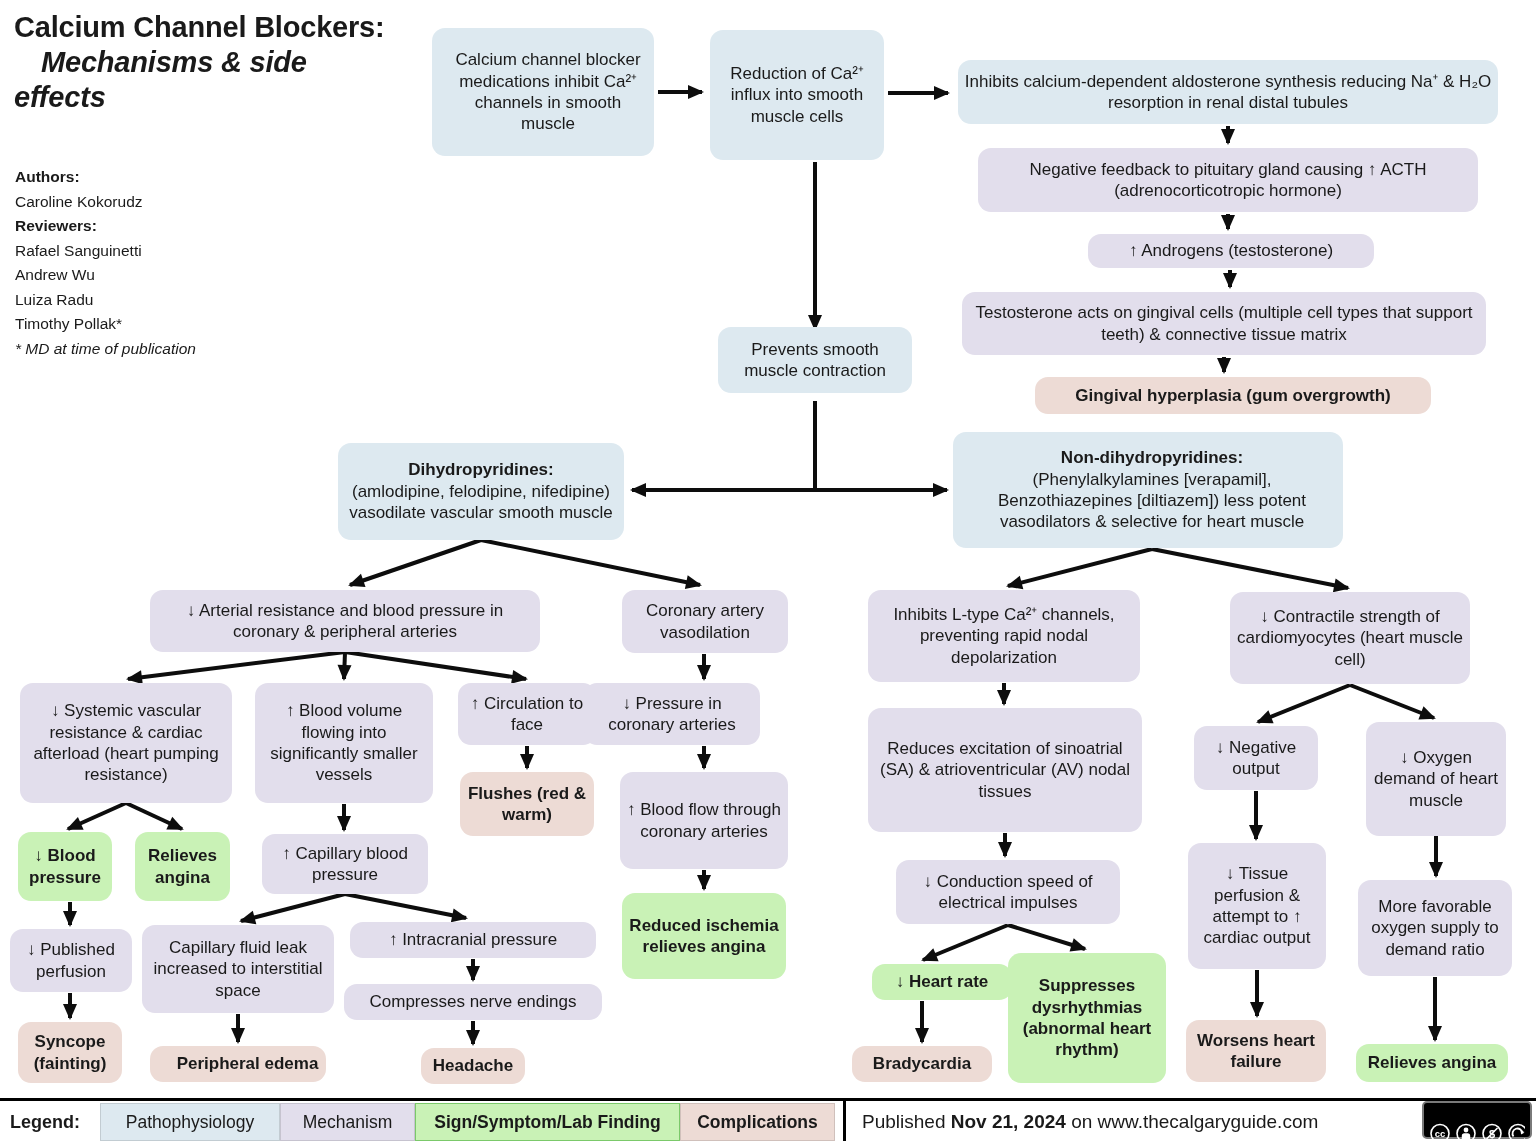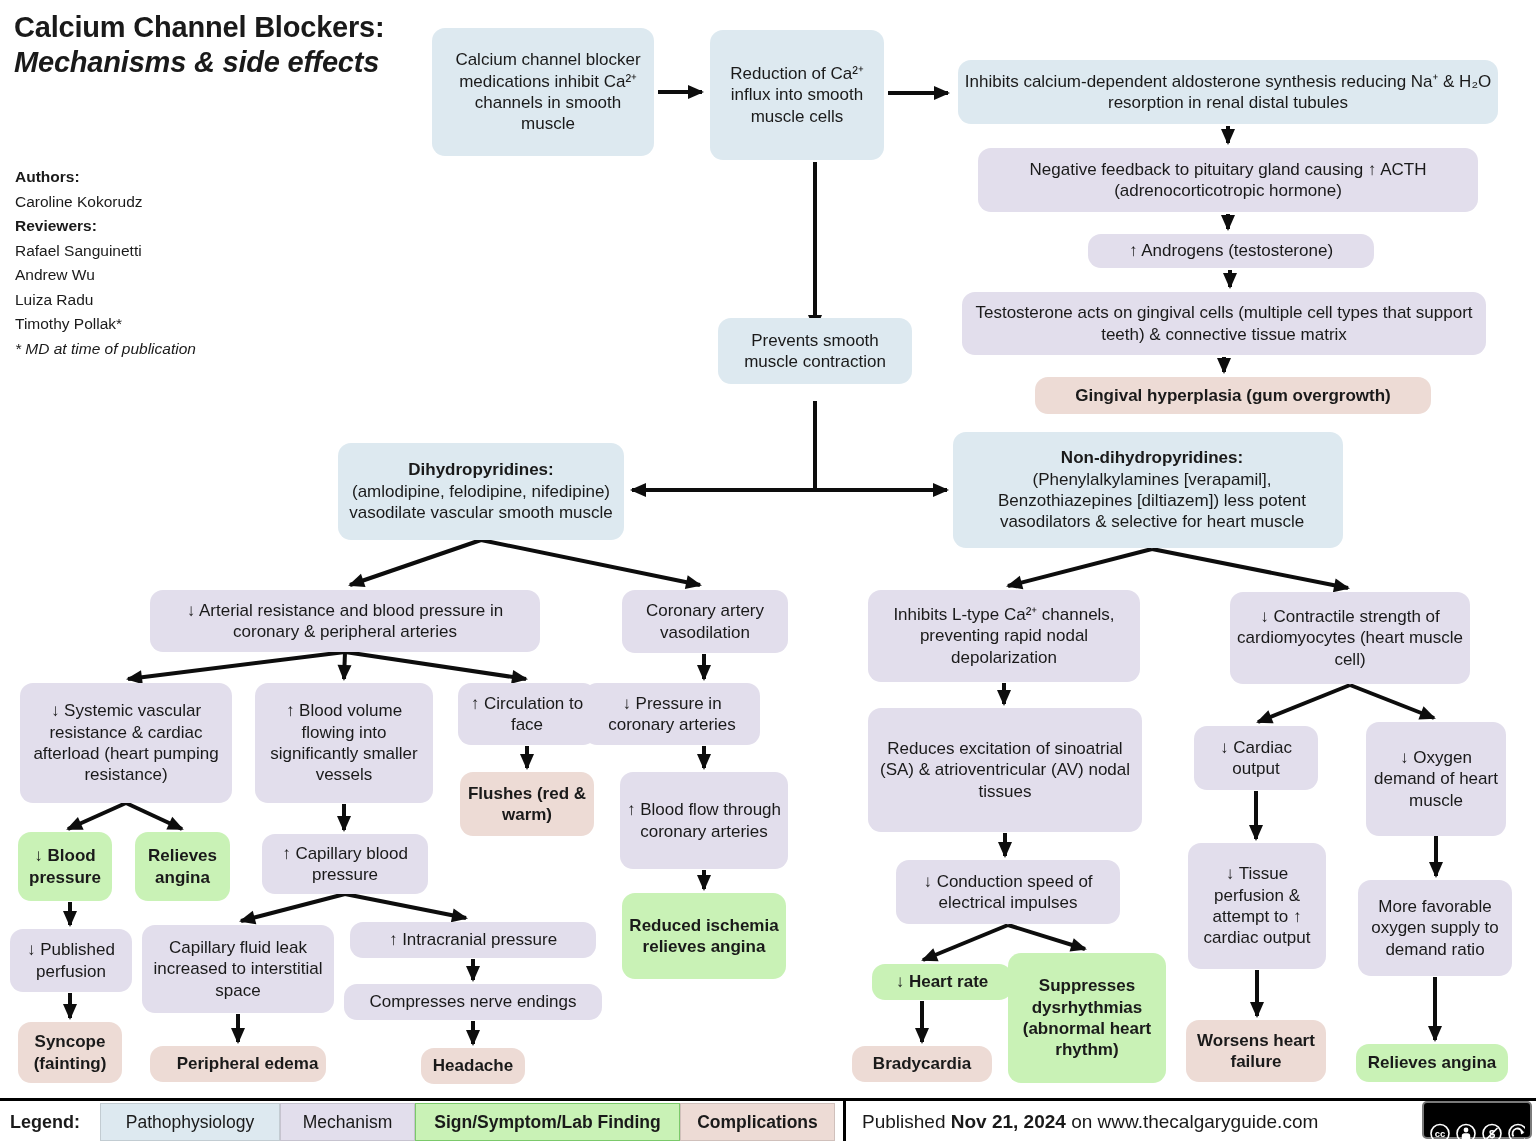--- a/index.html
+++ b/index.html
@@ -3,41 +3,41 @@
 <meta charset="utf-8">
 <style>
   html,body{margin:0;padding:0;background:#fff;}
   #canvas{
     position:relative;width:1536px;height:1141px;background:#ffffff;
     font-family:"Liberation Sans",sans-serif;color:#1a1a1a;overflow:hidden;
   }
   
   .title{position:absolute;left:14px;top:10px;width:378px;font-size:29px;
     font-weight:bold;line-height:1.2;letter-spacing:-0.2px;}
-  .title .italic{font-style:italic;}
+  .title .italic{font-style:italic;margin-left:27px;}
   .credits{position:absolute;left:15px;top:165px;font-size:15.5px;line-height:24.5px;}
   .credits .bold{font-weight:bold;}
   .credits .note{font-style:italic;}
   
   .node{position:absolute;border-radius:13px;display:flex;flex-direction:column;
     justify-content:center;align-items:center;text-align:center;
     font-size:17px;line-height:1.26;padding:3px 6px;box-sizing:border-box;}
   .node .node-title{font-weight:bold;}
   .patho{background:#dde9f0;}
   .mech{background:#e2deec;}
   .sign{background:#c9f2b6;font-weight:bold;}
   .comp{background:#eddbd5;font-weight:bold;}
   #n-ccb-meds{left:432px;top:28px;width:222px;height:128px;padding-left:16px;}
   #n-reduction-influx{left:710px;top:30px;width:174px;height:130px;}
   #n-inhibits-aldosterone{left:958px;top:60px;width:540px;height:64px;}
   #n-negative-feedback{left:978px;top:148px;width:500px;height:64px;}
   #n-androgens{left:1088px;top:234px;width:286px;height:34px;}
   #n-testosterone-gingival{left:962px;top:292px;width:524px;height:63px;}
   #n-gingival-hyperplasia{left:1035px;top:377px;width:396px;height:37px;}
-  #n-prevents-contraction{left:718px;top:318px;width:194px;height:66px;}
+  #n-prevents-contraction{left:718px;top:327px;width:194px;height:66px;}
   #n-dihydropyridines{left:338px;top:443px;width:286px;height:97px;}
   #n-non-dihydropyridines{left:953px;top:432px;width:390px;height:116px;padding-left:14px;}
   #n-arterial-resistance{left:150px;top:590px;width:390px;height:62px;}
   #n-coronary-vasodilation{left:622px;top:590px;width:166px;height:63px;}
   #n-systemic-vascular{left:20px;top:683px;width:212px;height:120px;}
   #n-blood-volume{left:255px;top:683px;width:178px;height:120px;}
   #n-circulation-face{left:458px;top:683px;width:138px;height:62px;}
   #n-pressure-coronary{left:584px;top:683px;width:176px;height:62px;}
   #n-flushes{left:460px;top:772px;width:134px;height:64px;}
   #n-blood-flow-coronary{left:620px;top:772px;width:168px;height:97px;}
@@ -260,21 +260,21 @@
       <div class="node mech" id="n-contractile-strength">
         <div>↓ Contractile strength of cardiomyocytes (heart muscle cell)</div>
       </div>
       <div class="node mech" id="n-reduces-excitation">
         <div>Reduces excitation of sinoatrial (SA) &amp; atrioventricular (AV) nodal tissues</div>
       </div>
       <div class="node mech" id="n-conduction-speed">
         <div>↓ Conduction speed of electrical impulses</div>
       </div>
       <div class="node mech" id="n-cardiac-output">
-        <div>↓ Cardiac output</div>
+        <div>↓ Negative output</div>
       </div>
       <div class="node mech" id="n-oxygen-demand">
         <div>↓ Oxygen demand of heart muscle</div>
       </div>
       <div class="node mech" id="n-tissue-perfusion">
         <div>↓ Tissue perfusion &amp; attempt to ↑ cardiac output</div>
       </div>
       <div class="node mech" id="n-more-favorable">
         <div>More favorable oxygen supply to demand ratio</div>
       </div>

